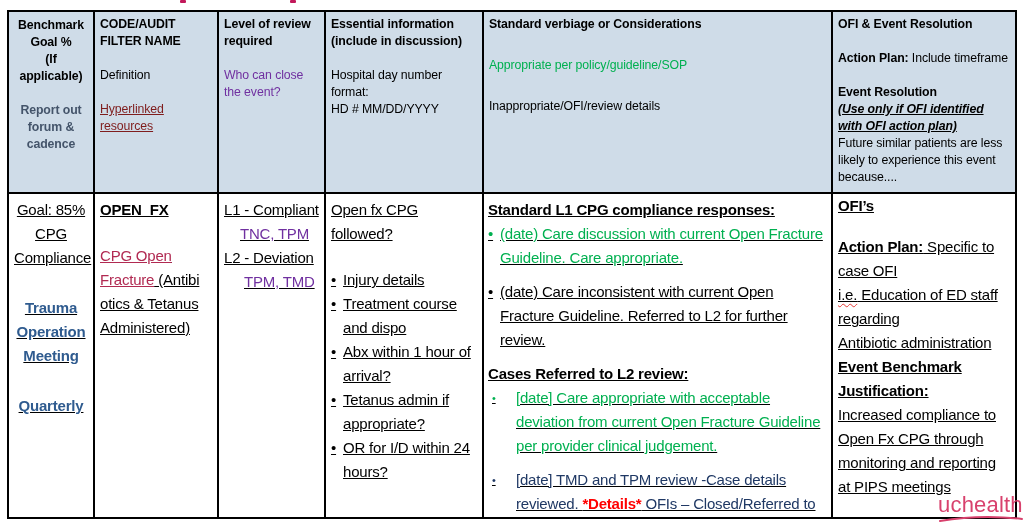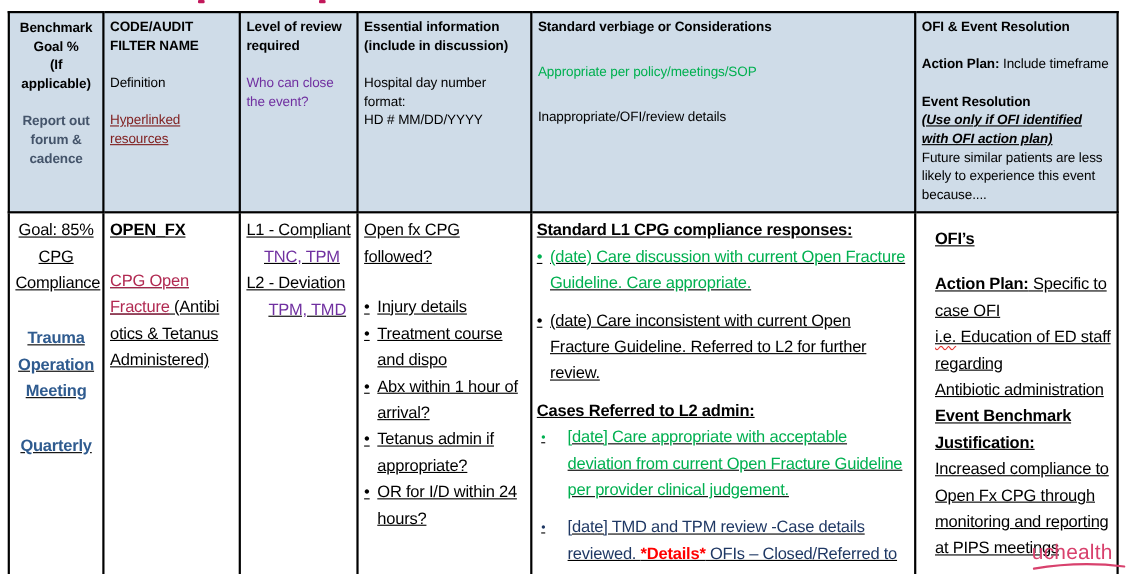--- a/index.html
+++ b/index.html
@@ -53,21 +53,21 @@
   .mb-half{margin-bottom:10px;}
 
   
   .c1h .cellbox{padding-top:5px;}
   .c3 .indent1{padding-left:16px;}
   .c3 .indent2{padding-left:20px;}
 
   
   .logo{
     position:absolute;left:938px;top:492px;z-index:3;
-    color:#D8416D;font-size:19px;letter-spacing:0.2px;
+    color:#D8416D;font-size:22px;letter-spacing:0.2px;
     font-family:"Liberation Sans",sans-serif;font-weight:400;
   }
   .logo .swoosh{display:block;margin-top:-4px;}
 </style>
 </head>
 <body>
 
 <div class="sheet">
   <div class="speck s1"></div>
   <div class="speck s2"></div>
@@ -122,21 +122,21 @@
 (include in discussion)</span>
           <span class="b-blk pre gap-line">Hospital day number
 format:
 HD # MM/DD/YYYY</span>
         </div>
       </td>
 
       <td>
         <div class="cellbox">
           <span class="b-blk pre bold">Standard verbiage or Considerations</span>
-          <span class="b-blk pre green gap-dline">Appropriate per policy/meetings/SOP</span>
+          <span class="b-blk pre green gap-dline">Appropriate per policy/guideline/SOP</span>
           <span class="b-blk pre gap-dline">Inappropriate/OFI/review details</span>
         </div>
       </td>
 
       <td>
         <div class="cellbox">
           <span class="b-blk pre bold">OFI &amp; Event Resolution</span>
           <div class="gap-line">
             <span class="bold">Action Plan:</span><span class="pre"> Include timeframe</span>
           </div>
@@ -212,34 +212,34 @@
         <div class="cellbox" style="padding-left:4px;">
           <span class="b-blk pre bold">Standard L1 CPG compliance responses:</span>
           <div class="b b1 green mb-half">
             <span class="dot">•</span>
             <span class="bt">(date) Care discussion with current Open Fracture Guideline. Care appropriate.</span>
           </div>
           <div class="b b1 mb-half">
             <span class="dot">•</span>
             <span class="bt">(date) Care inconsistent with current Open Fracture Guideline. Referred to L2 for further review.</span>
           </div>
-          <span class="b-blk pre bold">Cases Referred to L2 admin:</span>
+          <span class="b-blk pre bold">Cases Referred to L2 review:</span>
           <div class="b b2 green mb-half">
             <span class="dot">•</span>
             <span class="bt">[date] Care appropriate with acceptable deviation from current Open Fracture Guideline per provider clinical judgement.</span>
           </div>
           <div class="b b2 navy">
             <span class="dot">•</span>
             <span class="bt"><span class="pre">[date] TMD and TPM review -Case details reviewed. </span><span class="pre red bold">*Details*</span><span class="pre"> OFIs – Closed/Referred to L3 for further review.</span></span>
           </div>
         </div>
       </td>
 
       <td>
-        <div class="cellbox" style="padding-top:12px;margin-left:12px;">
+        <div class="cellbox" style="padding-top:0;">
           <span class="b-blk pre bold">OFI’s</span>
           <div class="gap-line">
             <span class="bold">Action Plan:</span><span class="pre"> Specific to case OFI</span>
           </div>
           <div>
             <span class="wavy">i.e.</span><span class="pre"> Education of ED staff regarding
 Antibiotic administration</span>
           </div>
           <span class="b-blk pre bold">Event Benchmark Justification:</span>
           <span class="b-blk pre">Increased compliance to Open Fx CPG through monitoring and reporting at PIPS meetings</span>

